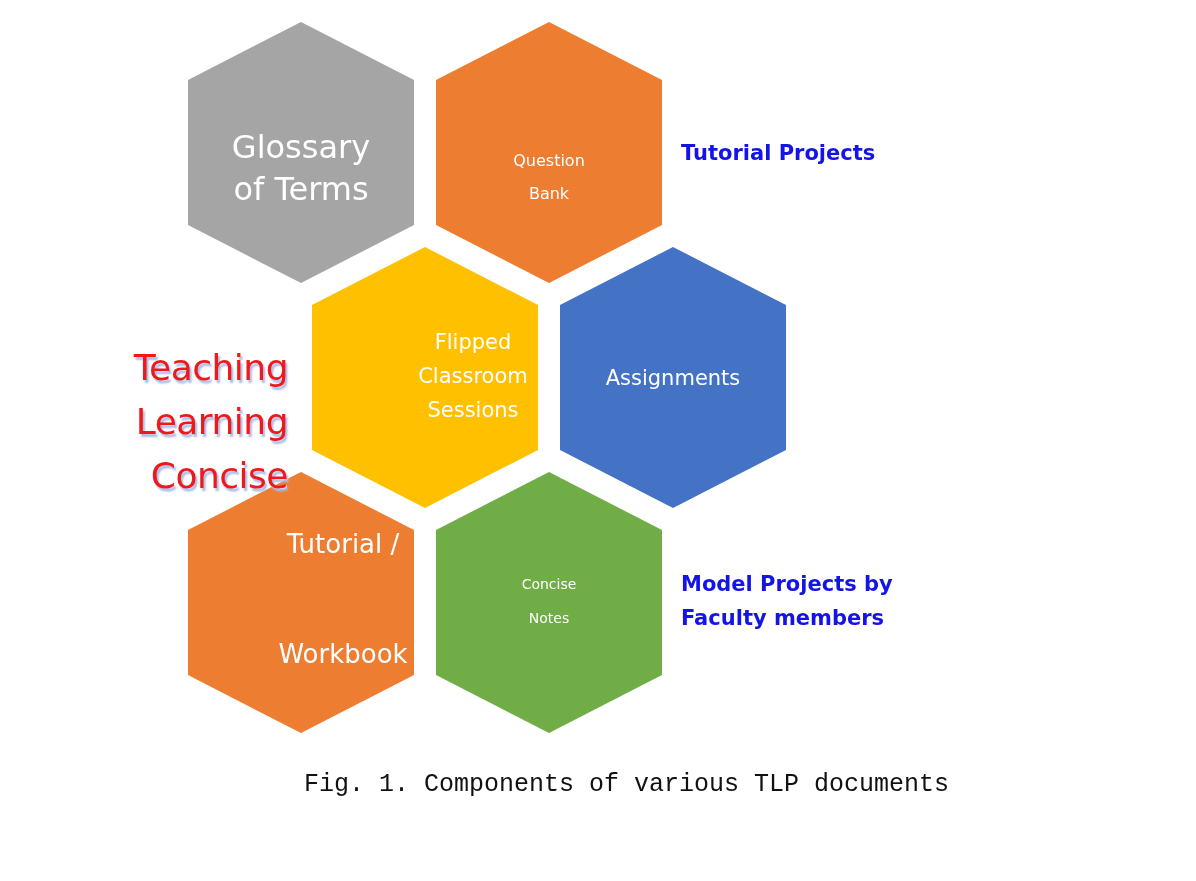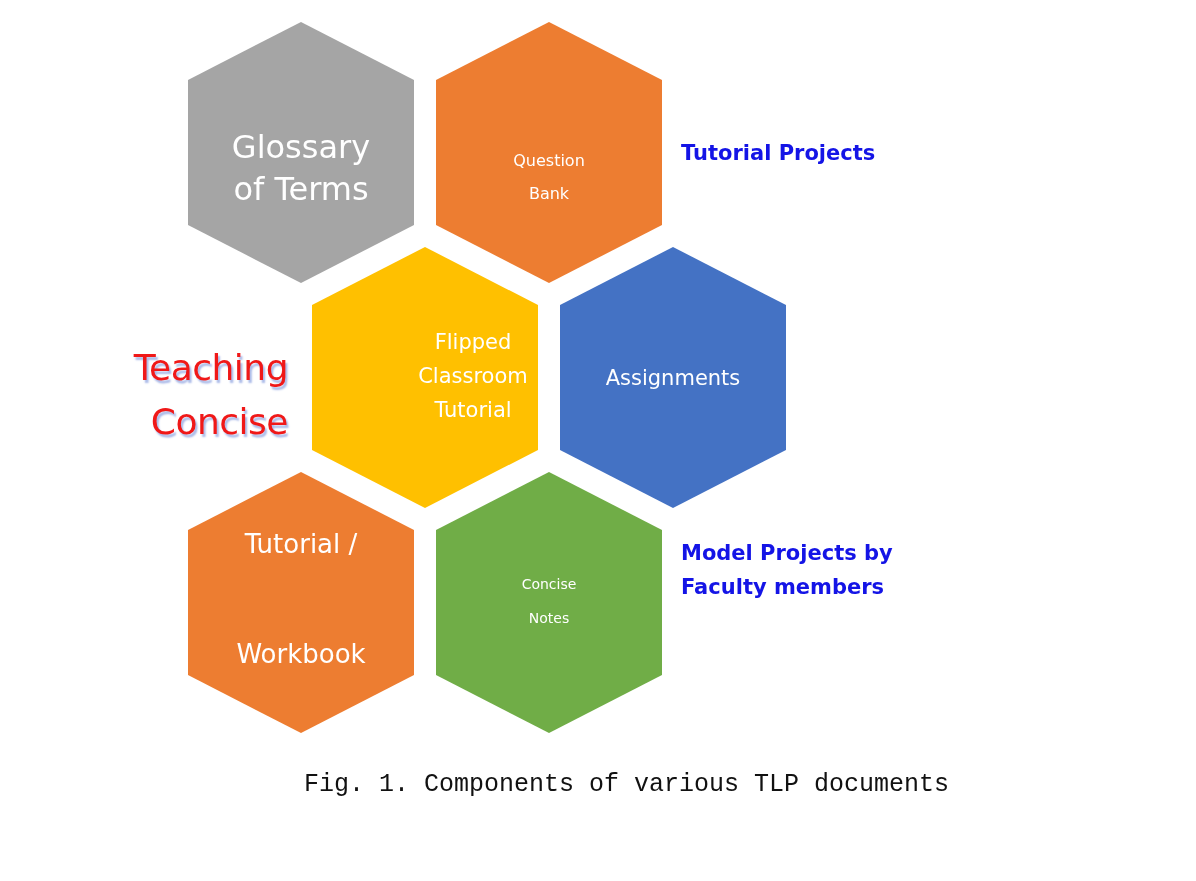--- a/index.html
+++ b/index.html
@@ -52,44 +52,45 @@
 </div>
 
 <div class="hex-label" style="left:436px; top:118px; height:70px; font-size:16px; line-height:33px;margin-top:24px;">
   <span>Question</span>
   <span>Bank</span>
 </div>
 
 <div class="hex-label" style="left:312px; top:324px; height:104px; font-size:21px; line-height:34px;padding-left:48px;">
   <span>Flipped</span>
   <span>Classroom</span>
-  <span>Tutorial</span>
+  <span>Sessions</span>
 </div>
 
 <div class="hex-label" style="left:560px; top:360px; height:36px; font-size:21px; line-height:34px;align-items:center;">
   <span>Assignments</span>
 </div>
 
-<div class="hex-label" style="left:188px; top:524px; height:150px; font-size:26px; line-height:40px; justify-content:space-between;">
+<div class="hex-label" style="left:188px; top:524px; height:150px; font-size:26px; line-height:40px; justify-content:space-between;padding-left:42px;">
   <span>Tutorial /</span>
   <span>Workbook</span>
 </div>
 
 <div class="hex-label" style="left:436px; top:566px; height:70px; font-size:14px; line-height:34px;">
   <span>Concise</span>
   <span>Notes</span>
 </div>
 
 <div class="tlp-title">
   <span>Teaching</span>
+  <span>Learning</span>
   <span>Concise</span>
 </div>
 
 <div class="side-note" style="left:681px; top:136px;">
   <span>Tutorial Projects</span>
 </div>
 
-<div class="side-note" style="left:681px; top:536px;">
+<div class="side-note" style="left:681px; top:567px;">
   <span style="display:block">Model Projects by</span>
   <span style="display:block">Faculty members</span>
 </div>
 
 <div class="caption">Fig. 1. Components of various TLP documents</div>
 
 </body></html>

